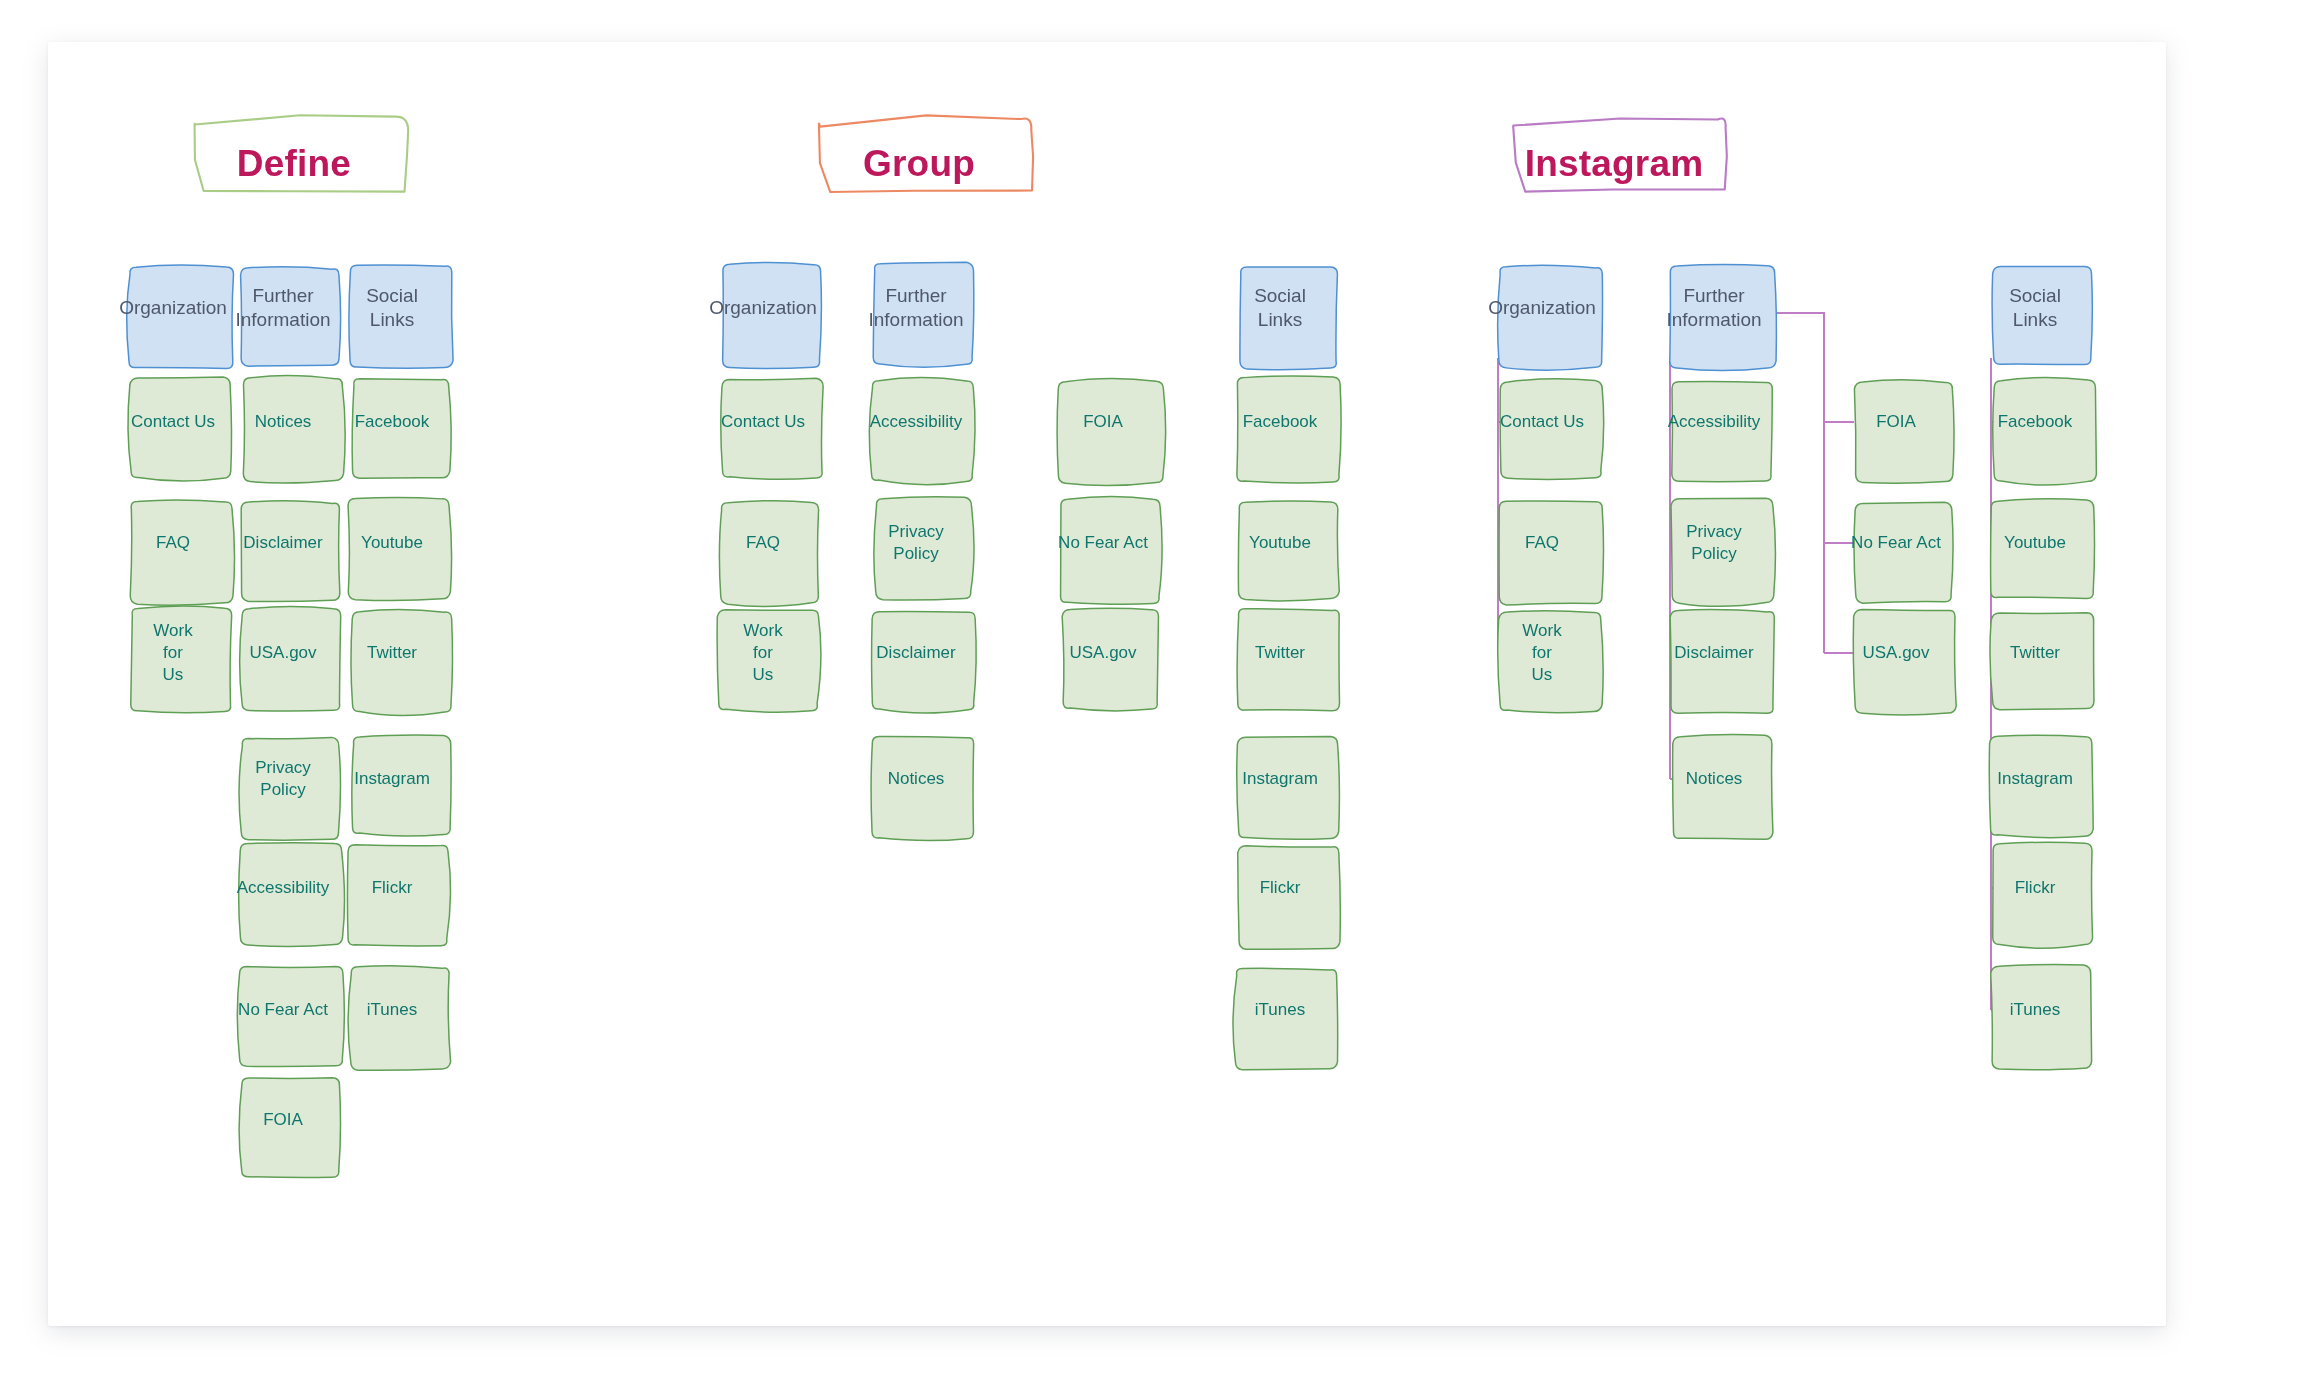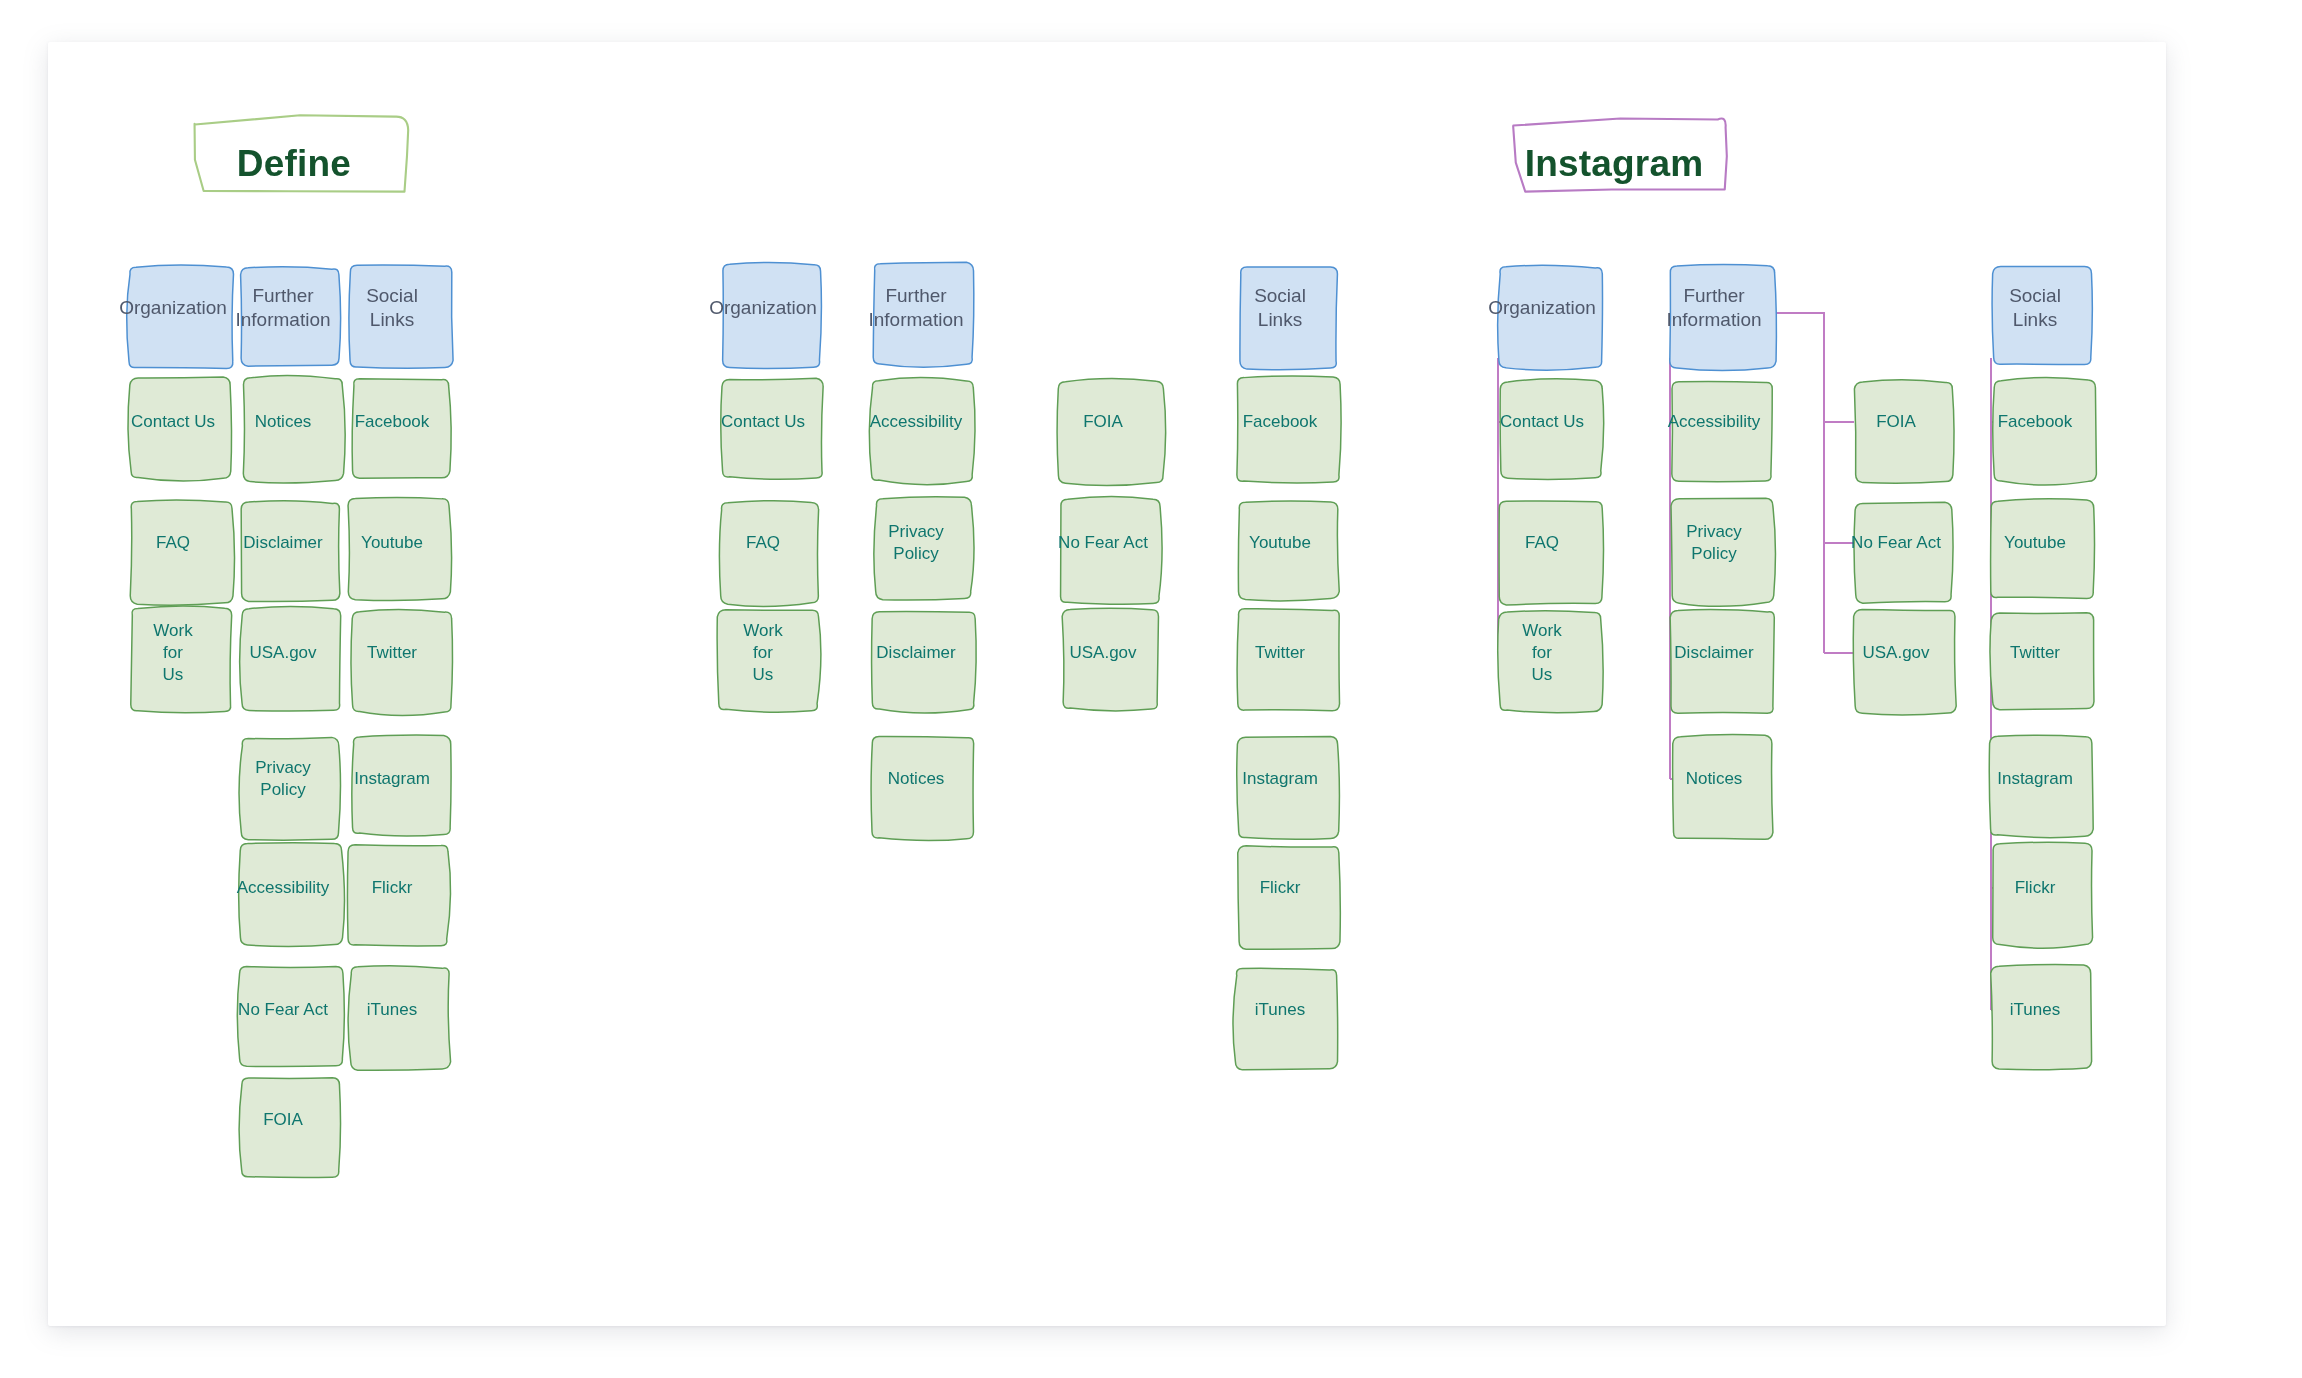--- a/index.html
+++ b/index.html
@@ -20,21 +20,21 @@
   .stage{position:absolute;left:0;top:0;width:2118px;height:1284px;}
 
   
   .sec-head{
     position:absolute;
     display:flex;align-items:center;justify-content:center;
     background:#fff;
   }
   .sec-head .label{
     position:relative;z-index:3;
-    font-size:37px;font-weight:bold;color:#14532d;
+    font-size:37px;font-weight:bold;color:#be185d;
     letter-spacing:.2px;line-height:1;margin-top:33px;
   }
   .sec-head svg{position:absolute;left:0;top:0;overflow:visible;z-index:1;}
 
   
   .card{
     position:absolute;
     display:flex;align-items:center;justify-content:center;
     text-align:center;
     box-sizing:border-box;
@@ -64,20 +64,31 @@
         <svg width="226" height="88" viewBox="-7 -7 226 88">
        <path d="M -0.009280939400196074 7.5414031854365025
           L 105.03429699046538 -1.7048873285297304  L 200.11653734724968 -0.3750109184067696
           Q 212.84809726858512 -0.996950063528493 213.1925635319203 13.110027957195417
           L 211.98250899678095 39.18492512716912 L 209.4943594718352 74.5969147764612
           L 93.66534737395123 74.2346844620537 L 8.65125823393464 73.90889835492708
           L -0.06870670886710273 42.66248128241859 L -0.44632389340549705 6.818387511791661 Z" fill="none" stroke="#a9cd86" stroke-width="2.1" stroke-linejoin="round" stroke-linecap="round"></path>
      </svg>
      <span class="label">Define</span>
       </div>
+      <div class="sec-head" style="left: 765px; top: 68px; width: 212px; height: 74px;">
+        <svg width="226" height="88" viewBox="-7 -7 226 88">
+       <path d="M 0.3701233119703829 9.602915798453614
+          L 106.31647929884494 -1.5980318402405826  L 200.94818184068427 2.0754232728388162
+          Q 212.02028032708913 -1.1914936676155776 211.29997047754006 13.056185641838237
+          L 213.10253908932208 39.27471214891412 L 212.0367295618169 73.57094157389365
+          L 93.62034362684936 73.77253971663303 L 10.168886902276427 74.96806996571831
+          L -0.043254426494240716 46.222797970706594 L -1.1107513048686086 6.581321875890717 Z" fill="none" stroke="#ec8963" stroke-width="2.1" stroke-linejoin="round" stroke-linecap="round"></path>
+     </svg>
+     <span class="label">Group</span>
+      </div>
       <div class="sec-head" style="left: 1460px; top: 68px; width: 212px; height: 74px;">
         <svg width="226" height="88" viewBox="-7 -7 226 88">
        <path d="M -1.7074747076258063 8.55934745152481
           L 105.31380762951449 1.5415758959483354  L 202.71526170000433 2.478258019546047
           Q 211.52704318044707 -1.55300804101862 210.58758177813144 10.456302507640794
           L 211.82858908930794 39.250938585726544 L 209.74646477289497 72.37316131093539
           L 96.82814303180203 72.47706856816076 L 10.255476081557571 74.6217129141558
           L 0.7854934734292328 45.620918090594934 L -1.8181941732764244 9.440785356471315 Z" fill="none" stroke="#b87bc4" stroke-width="2.1" stroke-linejoin="round" stroke-linecap="round"></path>
      </svg>
      <span class="label">Instagram</span>

